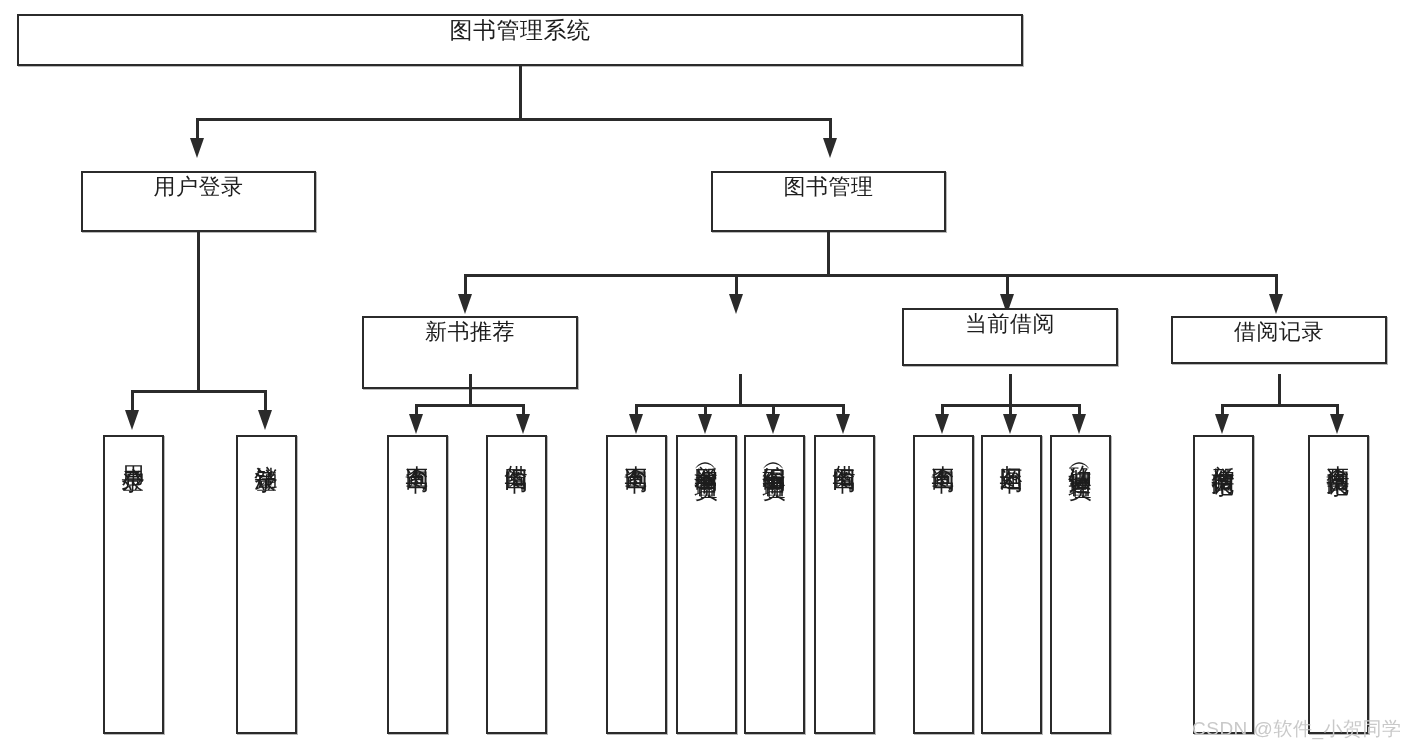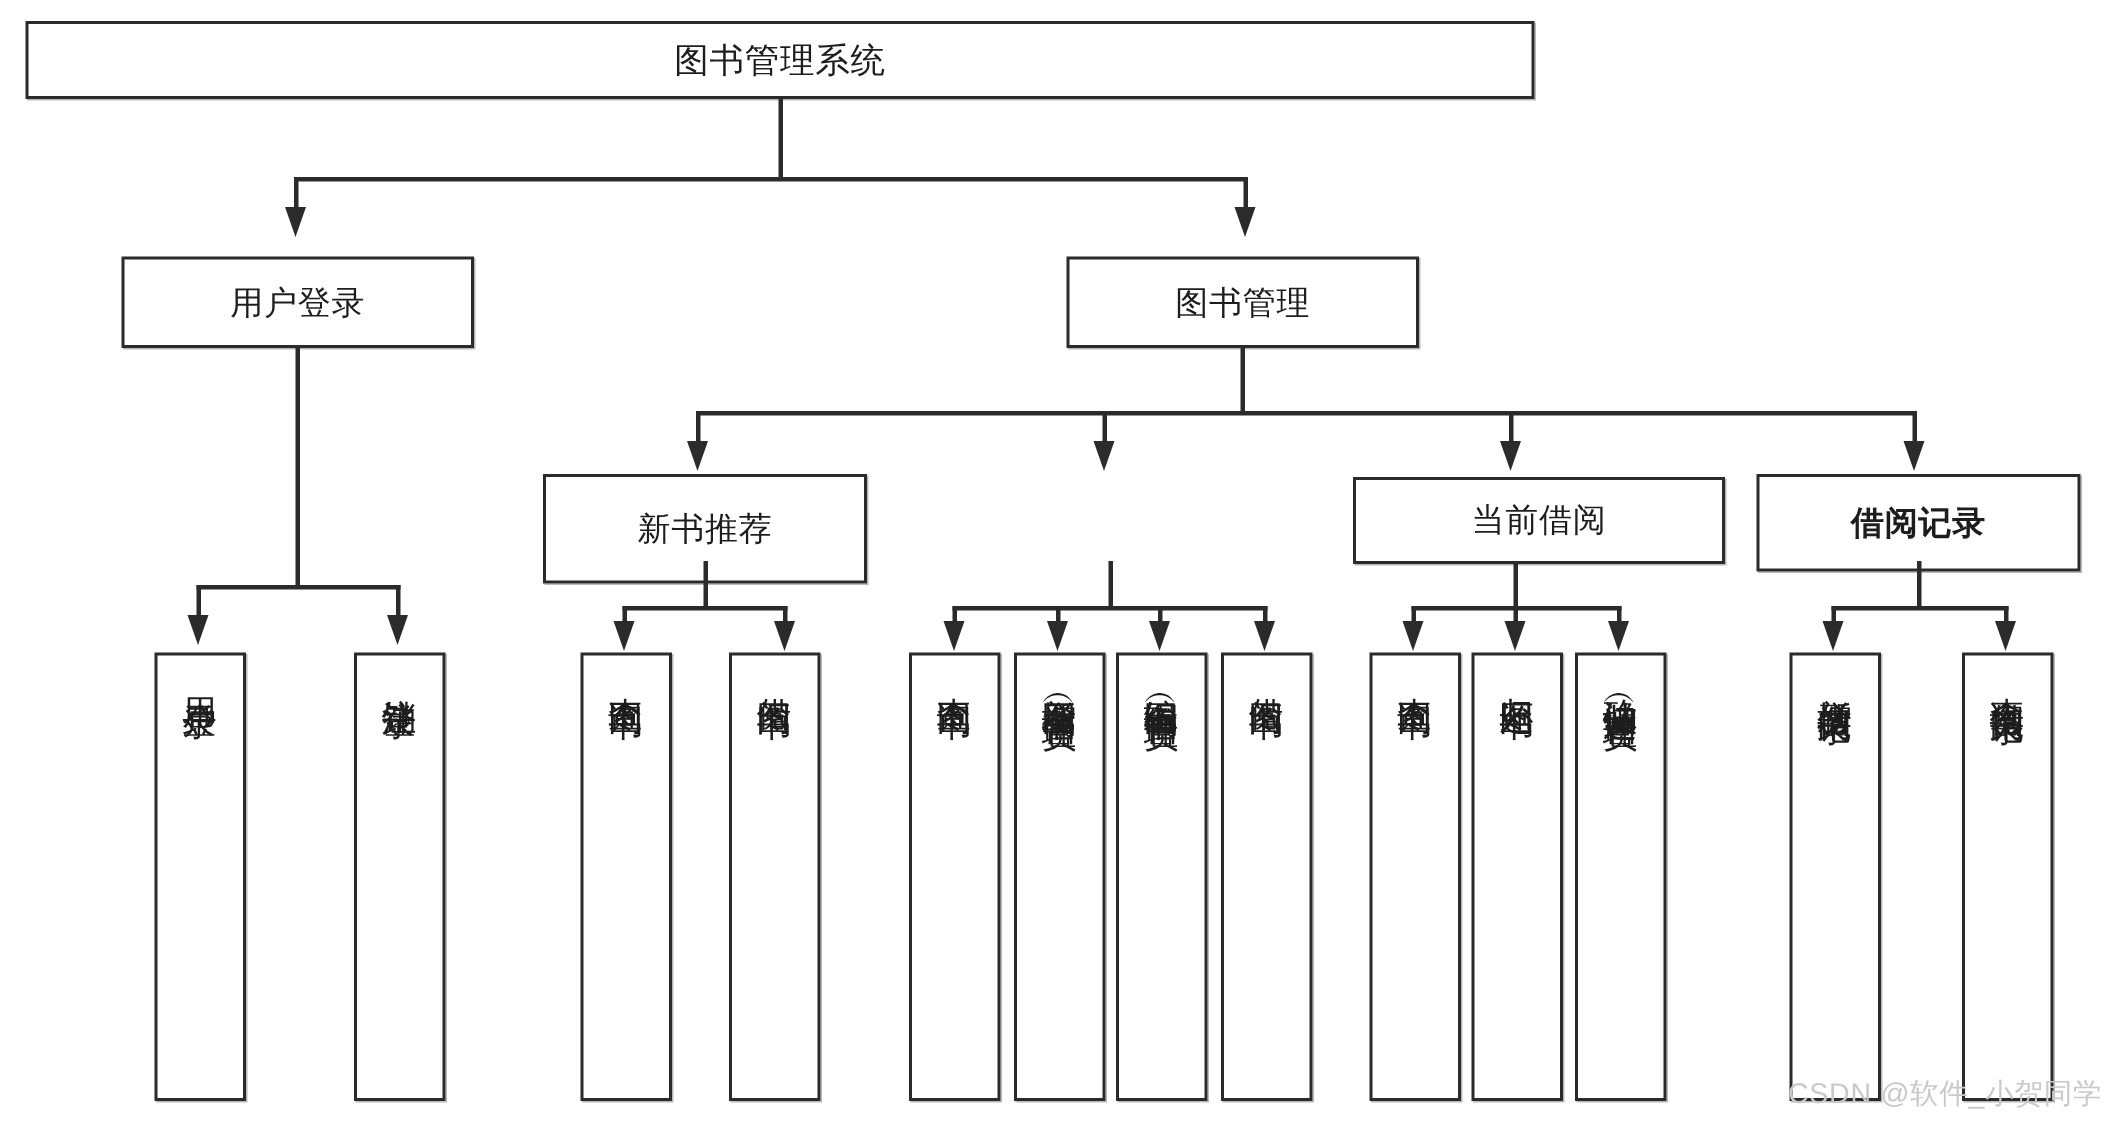--- a/index.html
+++ b/index.html
@@ -19,21 +19,20 @@
     overflow: hidden;
   }
 
   
   .node {
     position: absolute;
     box-sizing: border-box;
     background: #ffffff;
     border: 2px solid #2b2b2b;
     display: flex;
-    align-items: center;
     justify-content: center;
     box-shadow: 1px 1px 0 #b9b9b9;
   }
   .node .label {
     font-size: 22px;
     line-height: 1.25;
     color: #1d1d1d;
     letter-spacing: 0.5px;
     white-space: nowrap;
     text-align: center;
@@ -125,24 +124,24 @@
   <div class="edge v" style="left:735px; top:274px; width:3px; height:22px;"></div>
   <div class="arrow" style="left:729px; top:294px;"></div>
   <div class="edge v" style="left:1006px; top:274px; width:3px; height:22px;"></div>
   <div class="arrow" style="left:1000px; top:294px;"></div>
   <div class="edge v" style="left:1275px; top:274px; width:3px; height:22px;"></div>
   <div class="arrow" style="left:1269px; top:294px;"></div>
 
   <div class="node" style="left:362px; top:316px; width:216px; height:73px;">
     <span class="label">新书推荐</span>
   </div>
-  <div class="node" style="left:902px; top:318px; width:248px; height:58px;">
+  <div class="node" style="left:902px; top:308px; width:216px; height:58px;">
     <span class="label">当前借阅</span>
   </div>
-  <div class="node" style="left:1171px; top:316px; width:216px; height:65px;font-weight:bold;">
+  <div class="node" style="left:1171px; top:316px; width:216px; height:48px;">
     <span class="label">借阅记录</span>
   </div>
 
   <div class="edge v" style="left:469px; top:374px; width:3px; height:32px;"></div>
   <div class="edge h" style="left:415px; top:404px; width:110px; height:3px;"></div>
   <div class="edge v" style="left:415px; top:404px; width:3px; height:14px;"></div>
   <div class="arrow" style="left:409px; top:414px;"></div>
   <div class="edge v" style="left:522px; top:404px; width:3px; height:14px;"></div>
   <div class="arrow" style="left:516px; top:414px;"></div>
 

